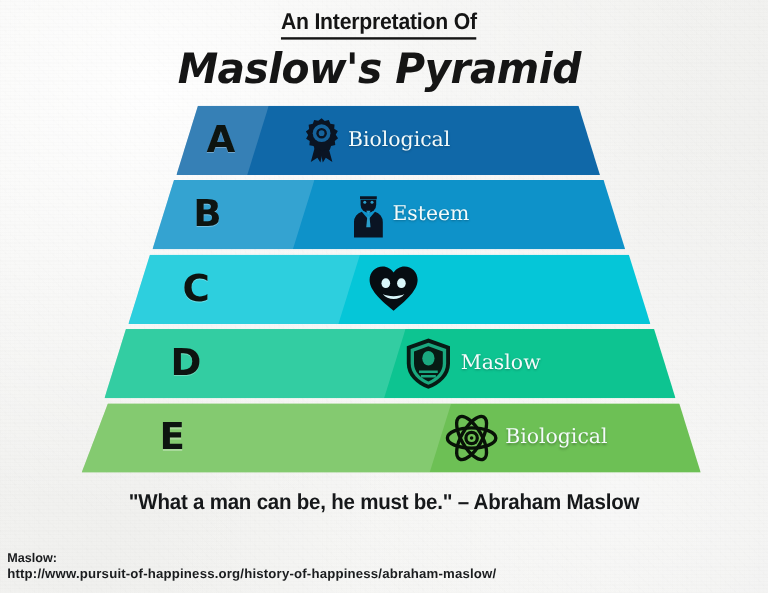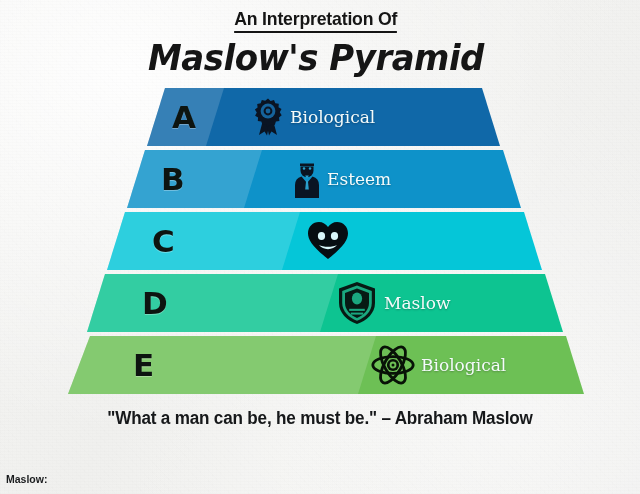--- a/index.html
+++ b/index.html
@@ -278,15 +278,16 @@
       </div>
       <div class="band-label" style="left:421px;">Biological</div>
     </div>
 
   </div>
 
   <div id="quote">"What a man can be, he must be." – Abraham Maslow</div>
 
   <div id="sources">
     <div id="sources-label">Maslow:</div>
+    <div id="sources-url">http://www.pursuit-of-happiness.org/history-of-happiness/abraham-maslow/</div>
   </div>
 
 </div>
 
 </body></html>

